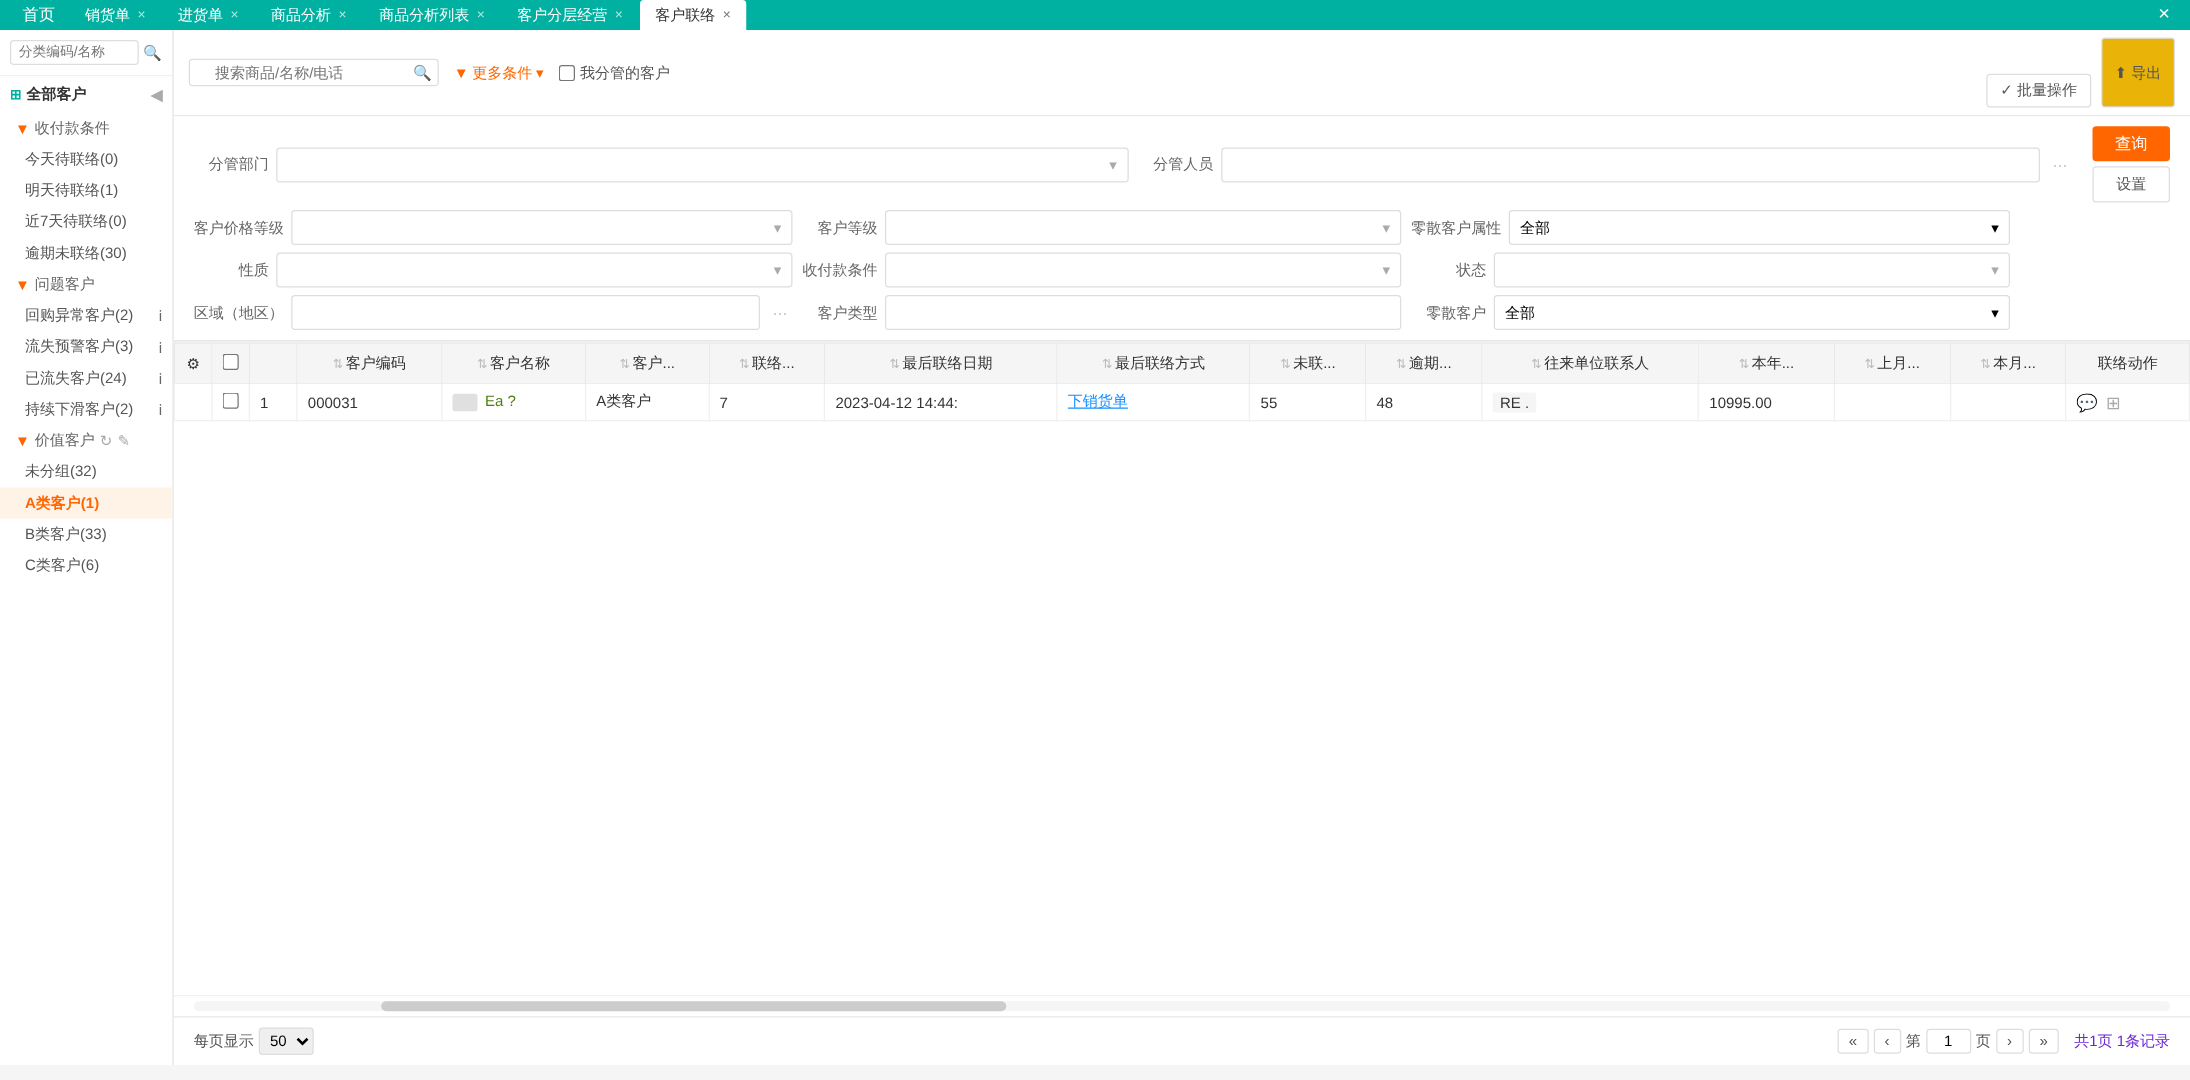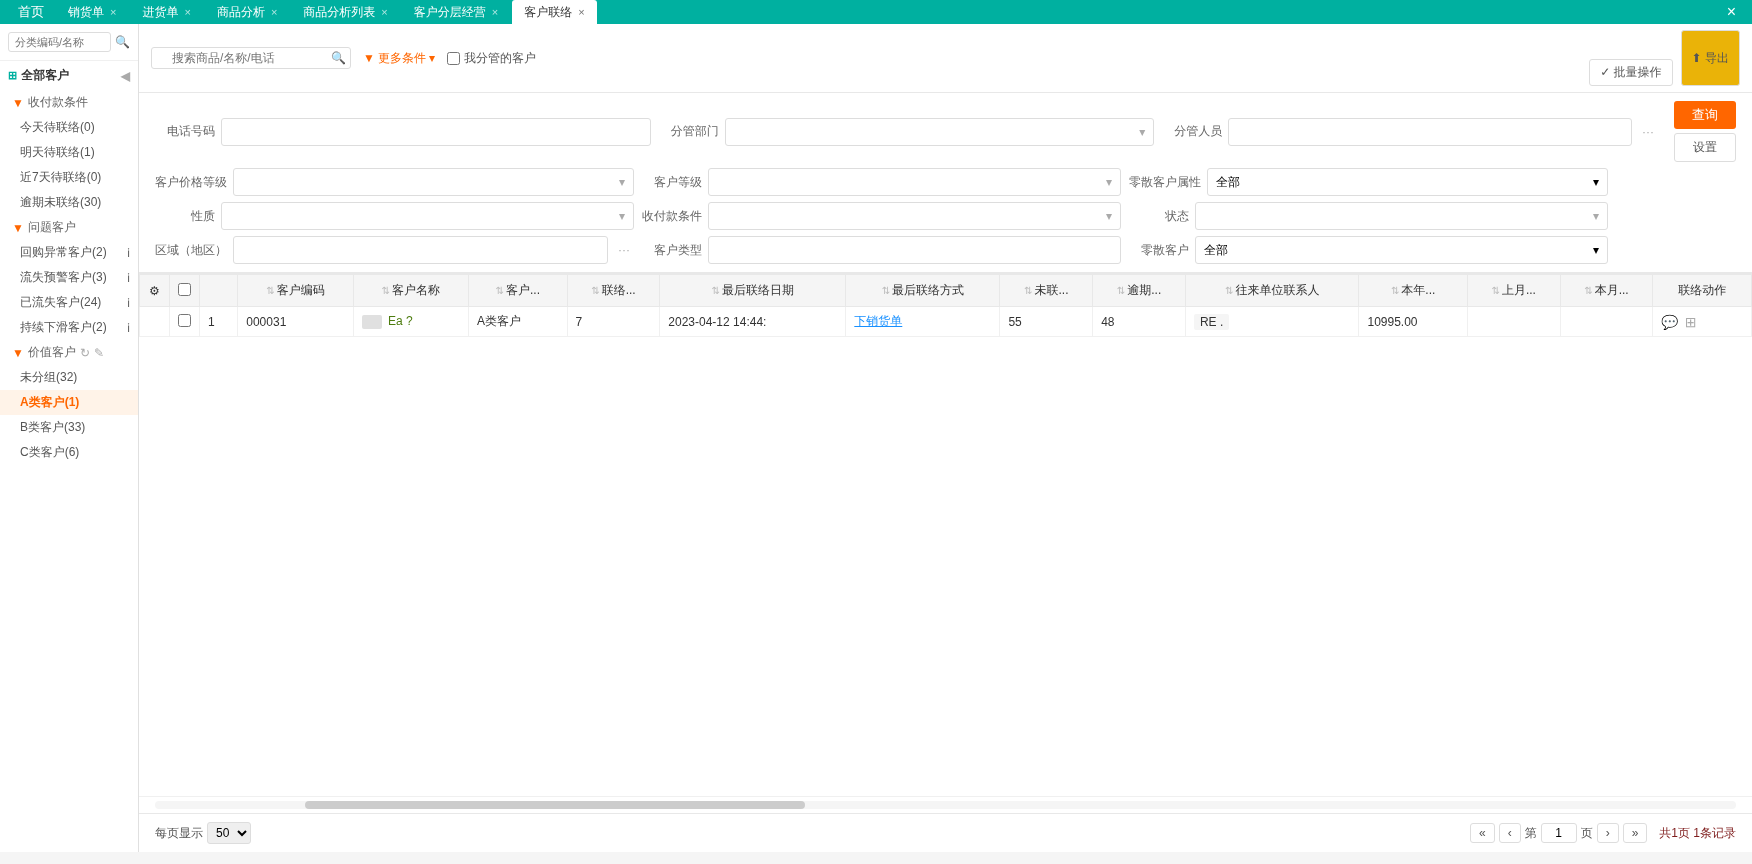--- a/index.html
+++ b/index.html
@@ -502,24 +502,20 @@
         <button class="btn-export">
           <span>⬆</span>
           <span>导出</span>
         </button>
       </div>
     </div>
 
     <div class="adv-filter">
 
       <div class="filter-row">
-        <div class="filter-field">
-          <span class="filter-label">电话号码</span>
-          <input class="filter-input" type="text" value="" style="">
-        </div>
         <div class="filter-field">
           <span class="filter-label">分管部门</span>
           <div class="filter-select">
             <span></span>
             <span class="dd-arrow">▾</span>
           </div>
         </div>
         <div class="filter-field">
           <span class="filter-label">分管人员</span>
           <input class="filter-input" type="text" style="flex: 1 1 0%;" value="">
@@ -673,18 +669,18 @@
         </select>
       </div>
       <div class="page-nav">
         <button class="page-btn">«</button>
         <button class="page-btn">‹</button>
         <span>第</span>
         <input class="page-input" type="text" value="1" style="">
         <span>页</span>
         <button class="page-btn">›</button>
         <button class="page-btn">»</button>
-        <span style="margin-left:8px;color:#7f1d1d;">共1页 1条记录</span>
+        <span style="margin-left:8px;color:#6d28d9;">共1页 1条记录</span>
       </div>
     </div>
 
   </div>
 </div>
 
 </body></html>

